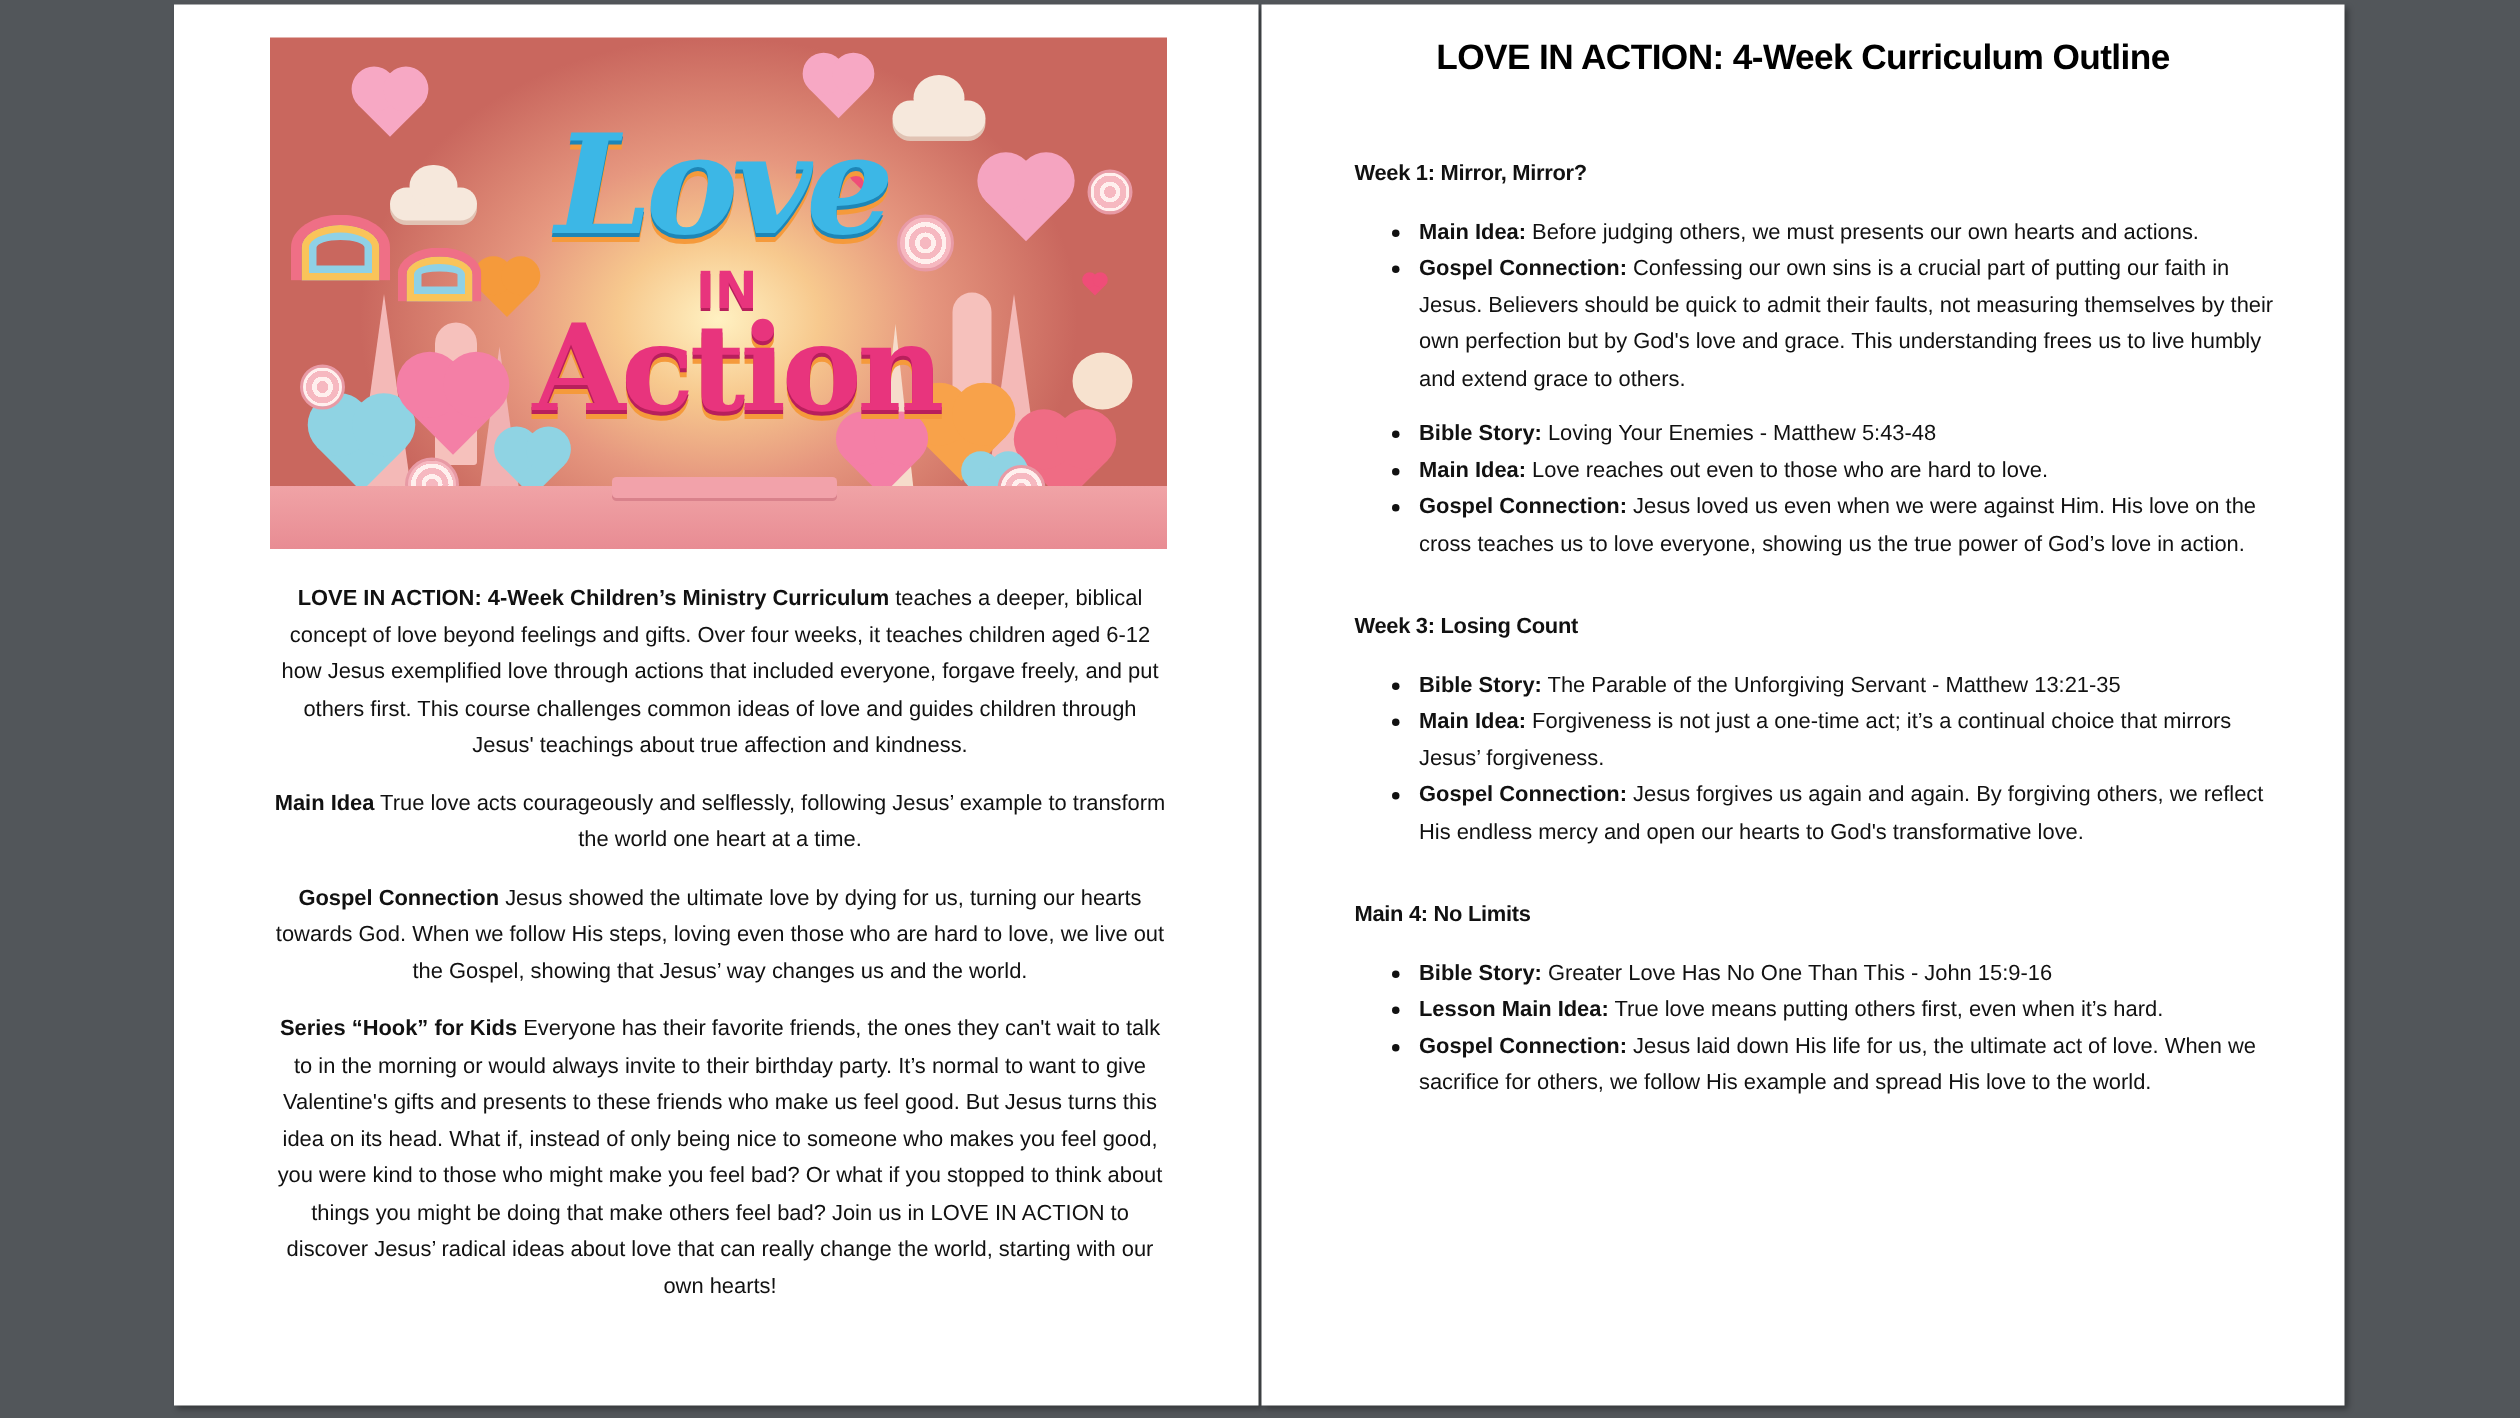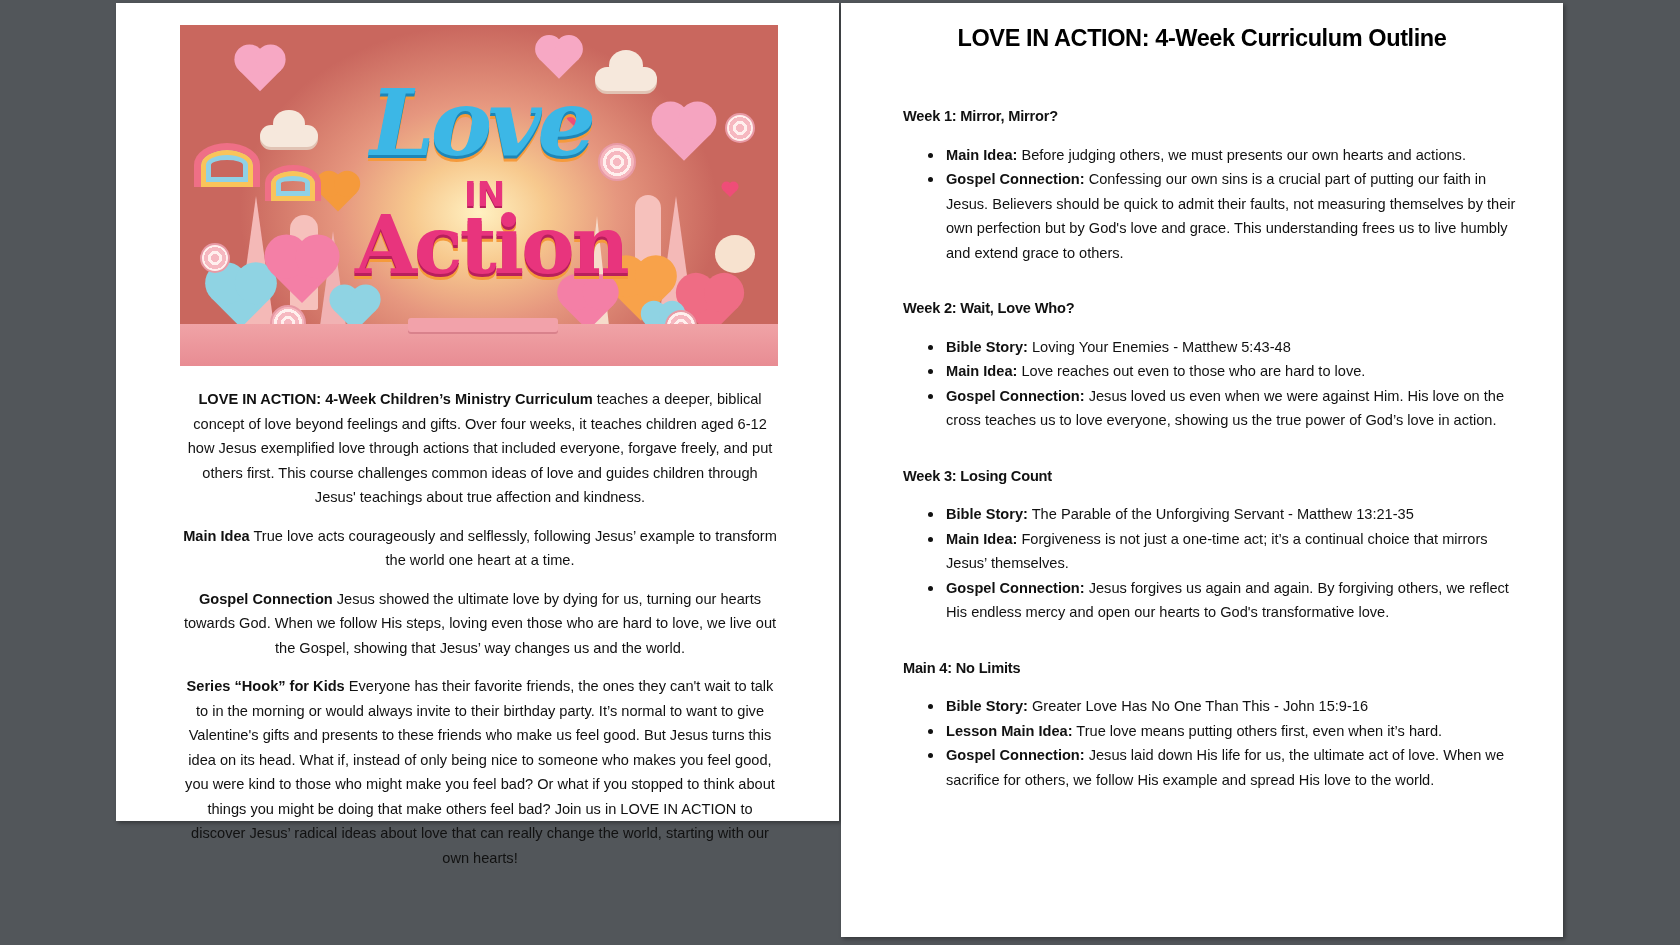--- a/index.html
+++ b/index.html
@@ -9,21 +9,21 @@
     position: relative;
     font-family: "Liberation Sans", "DejaVu Sans", sans-serif;
     color: #111;
   }
   .page {
     position: absolute;
     top: 3px;
     background: #ffffff;
     box-shadow: 2px 2px 4px rgba(0,0,0,0.35);
   }
-  #page-left { left: 116px; width: 723px; height: 818px; }
+  #page-left { left: 116px; width: 723px; height: 934px; }
   #page-right { left: 841px; width: 722px; height: 934px; }
 
   
   .hero {
     position: absolute;
     left: 64px; top: 22px;
     width: 598px; height: 341px;
     overflow: hidden;
     background: radial-gradient(ellipse 40% 55% at 50% 55%, #fff1c2 0%, #f7c98e 28%, #e6977f 58%, #c9675e 100%);
   }
@@ -204,33 +204,32 @@
 
     <section class="week">
       <div class="week-heading">Week 1: Mirror, Mirror?</div>
       <ul>
         <li><b>Main Idea:</b><span> Before judging others, we must presents our own hearts and actions.</span></li>
         <li><b>Gospel Connection:</b><span> Confessing our own sins is a crucial part of putting our faith in Jesus. Believers should be quick to admit their faults, not measuring themselves by their own perfection but by God's love and grace. This understanding frees us to live humbly and extend grace to others.</span></li>
       </ul>
     </section>
 
     <section class="week">
-      <div class="week-heading">Week 2: Wait, Love Who?</div>
       <ul>
         <li><b>Bible Story:</b><span> Loving Your Enemies - Matthew 5:43-48</span></li>
         <li><b>Main Idea:</b><span> Love reaches out even to those who are hard to love.</span></li>
         <li><b>Gospel Connection:</b><span> Jesus loved us even when we were against Him. His love on the cross teaches us to love everyone, showing us the true power of God’s love in action.</span></li>
       </ul>
     </section>
 
     <section class="week">
       <div class="week-heading">Week 3: Losing Count</div>
       <ul>
         <li><b>Bible Story:</b><span> The Parable of the Unforgiving Servant - Matthew 13:21-35</span></li>
-        <li><b>Main Idea:</b><span> Forgiveness is not just a one-time act; it’s a continual choice that mirrors Jesus’ themselves.</span></li>
+        <li><b>Main Idea:</b><span> Forgiveness is not just a one-time act; it’s a continual choice that mirrors Jesus’ forgiveness.</span></li>
         <li><b>Gospel Connection:</b><span> Jesus forgives us again and again. By forgiving others, we reflect His endless mercy and open our hearts to God's transformative love.</span></li>
       </ul>
     </section>
 
     <section class="week">
       <div class="week-heading">Main 4: No Limits</div>
       <ul>
         <li><b>Bible Story:</b><span> Greater Love Has No One Than This - John 15:9-16</span></li>
         <li><b>Lesson Main Idea:</b><span> True love means putting others first, even when it’s hard.</span></li>
         <li><b>Gospel Connection:</b><span> Jesus laid down His life for us, the ultimate act of love. When we sacrifice for others, we follow His example and spread His love to the world.</span></li>

